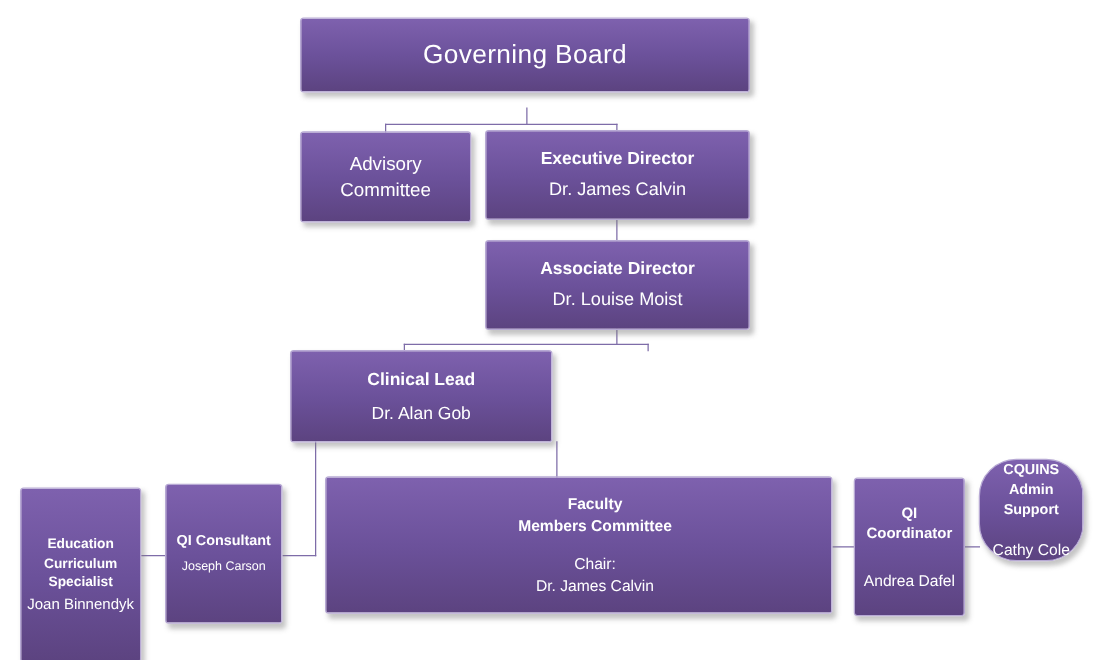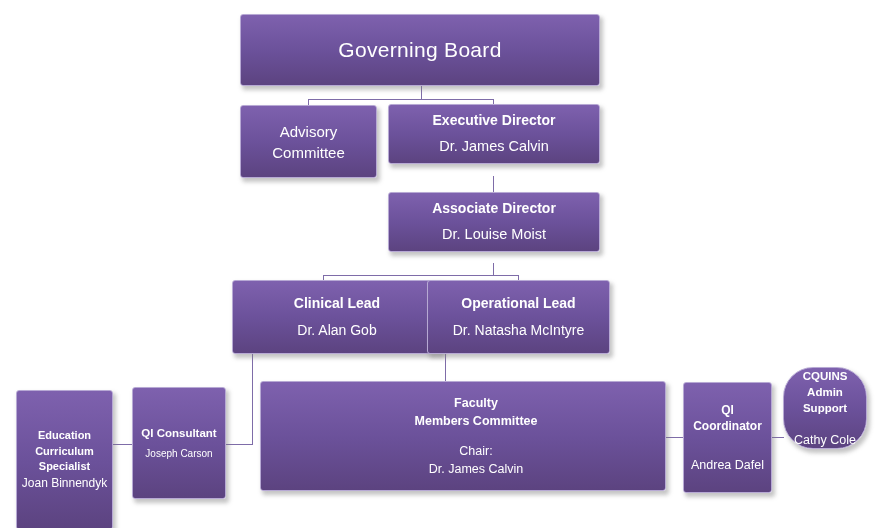--- a/index.html
+++ b/index.html
@@ -41,27 +41,27 @@
     padding: 2px;
   }
   .node .title,
   .node .person {
     white-space: pre-line;
     width: 100%;
   }
   .node .title { font-weight: 700; line-height: 1.25; }
   .node .person { font-weight: 400; line-height: 1.3; }
 
-  #governing-board   { left: 240px; top: 14px;  width: 360px; height: 72px; }
+  #governing-board   { left: 240px; top: 14px;  width: 360px; height: 60px; }
   #governing-board .title { font-size: 21px; font-weight: 400; letter-spacing: 0.3px; }
 
   #advisory-committee { left: 240px; top: 105px; width: 137px; height: 73px; }
   #advisory-committee .title { font-size: 15px; font-weight: 400; line-height: 1.4; }
 
-  #executive-director, #associate-director { left: 388px; width: 212px; height: 60px; }
+  #executive-director, #associate-director { left: 388px; width: 212px; height: 72px; }
   #executive-director { top: 104px; }
   #associate-director { top: 192px; }
   #executive-director .title, #associate-director .title { font-size: 14px; }
   #executive-director .person, #associate-director .person { font-size: 14.5px; margin-top: 8px; }
 
   #clinical-lead    { left: 232px; top: 280px; width: 210px; height: 74px; }
   #operational-lead { left: 427px; top: 280px; width: 183px; height: 74px; }
   #clinical-lead .title, #operational-lead .title { font-size: 14px; }
   #clinical-lead .person, #operational-lead .person { font-size: 14px; margin-top: 8px; }
 
@@ -144,24 +144,20 @@
   <div class="node" id="associate-director">
     <div class="title">Associate Director</div>
     <div class="person">Dr. Louise Moist</div>
   </div>
 
   <div class="node" id="clinical-lead">
     <div class="title">Clinical Lead</div>
     <div class="person">Dr. Alan Gob</div>
   </div>
 
-  <div class="node" id="operational-lead">
-    <div class="title">Operational Lead</div>
-    <div class="person">Dr. Natasha McIntyre</div>
-  </div>
 
   <div class="node" id="education-specialist">
     <div class="title">Education
 Curriculum
 Specialist</div>
     <div class="person">Joan Binnendyk</div>
   </div>
 
   <div class="node" id="qi-consultant">
     <div class="title">QI Consultant</div>

